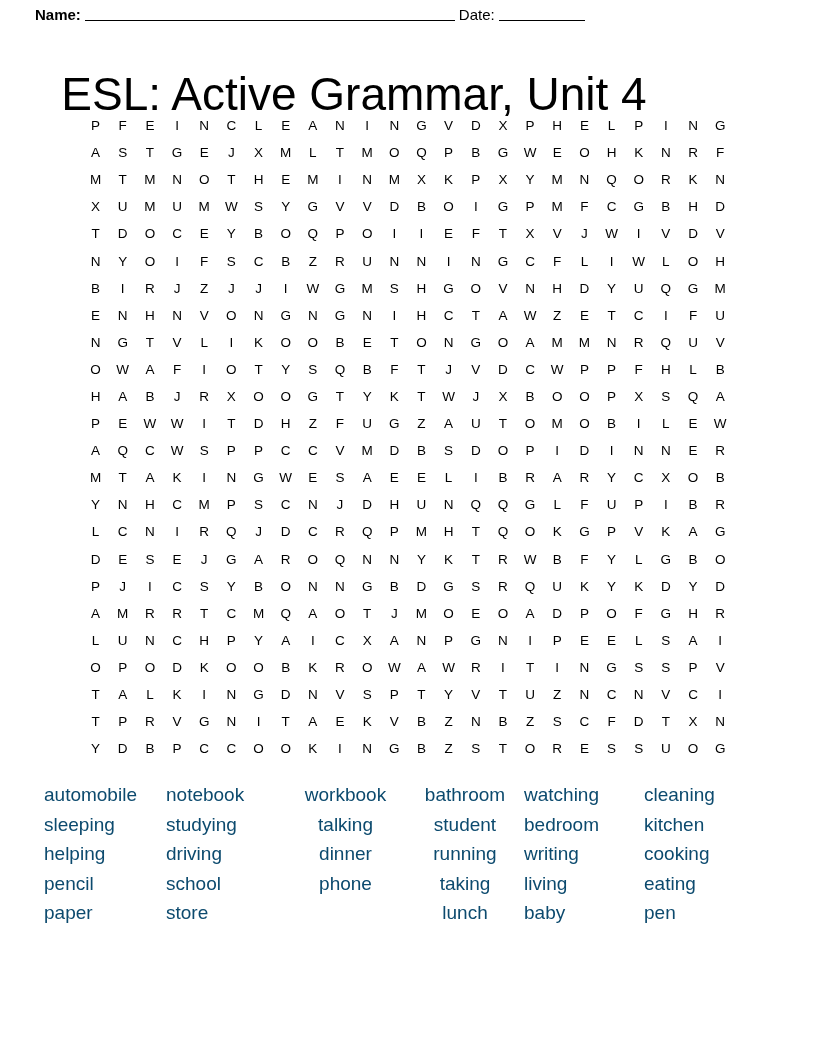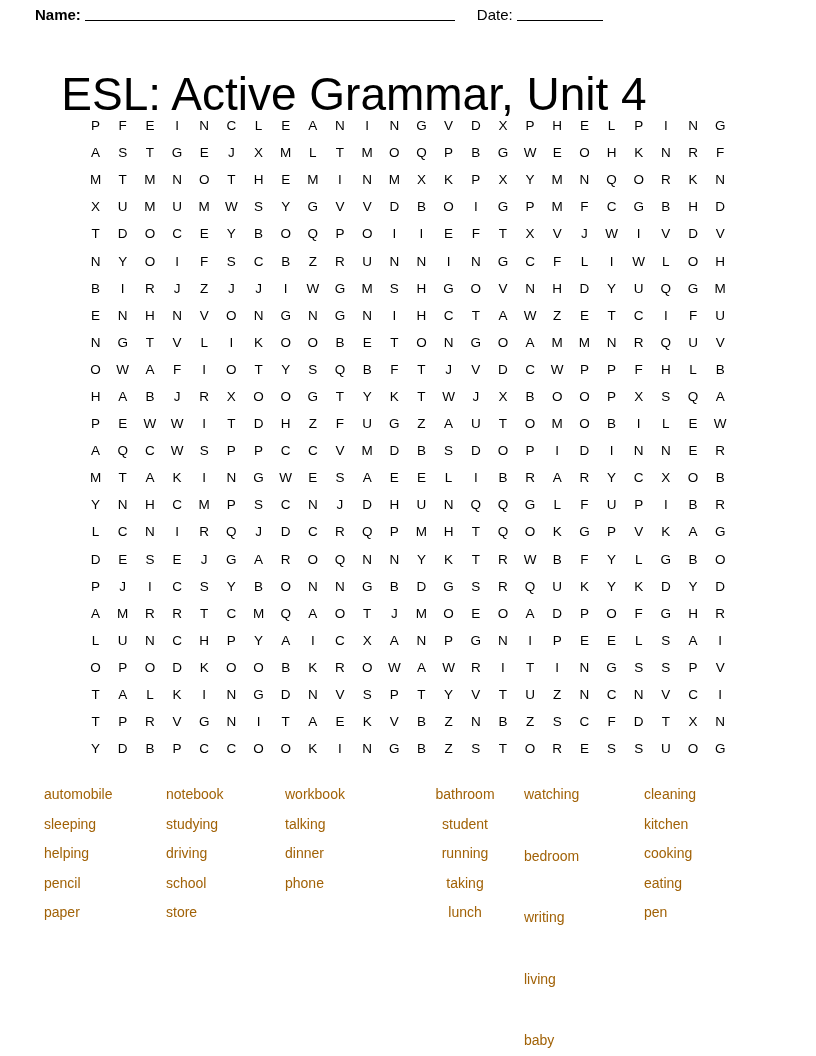--- a/index.html
+++ b/index.html
@@ -34,21 +34,20 @@
     font-weight: bold;
   }
   .hdr-rule {
     border-bottom: 1px solid #000;
     height: 13px;
     margin: 0 4px;
   }
   .hdr-rule-name { width: 370px; }
   .hdr-rule-date { width: 86px; }
   .hdr-date-label {
-    margin-left: 18px;
     white-space: nowrap;
   }
 
   
   .puzzle-title {
     position: absolute;
     top: 34px;
     left: 0;
     width: 708px;
     text-align: center;
@@ -90,30 +89,30 @@
     width: 740px;
     display: flex;
     gap: 0px;
   }
   .word-col {
     display: flex;
     flex-direction: column;
   }
   .word-col-0 { width: 122px; }
   .word-col-1 { width: 119px; }
-  .word-col-2 { width: 121px; }
+  .word-col-2 { width: 121px; align-items: center; }
   .word-col-3 { width: 118px; text-align: center; }
-  .word-col-4 { width: 120px; gap: 32px; }
+  .word-col-4 { width: 120px; }
   .word-col-5 { width: 120px; }
   .word-item {
-    font-size: 14px;
+    font-size: 19px;
     line-height: 29.5px;
     font-family: "Liberation Sans", sans-serif;
     white-space: nowrap;
-    color: #a16207;
+    color: #0c4a6e;
   }
 </style>
 </head>
 <body>
 
 <div class="header-line">
   <span class="hdr-name-label">Name:</span>
   <span class="hdr-rule hdr-rule-name"></span>
   <span class="hdr-date-label">Date:</span>
   <span class="hdr-rule hdr-rule-date"></span>

